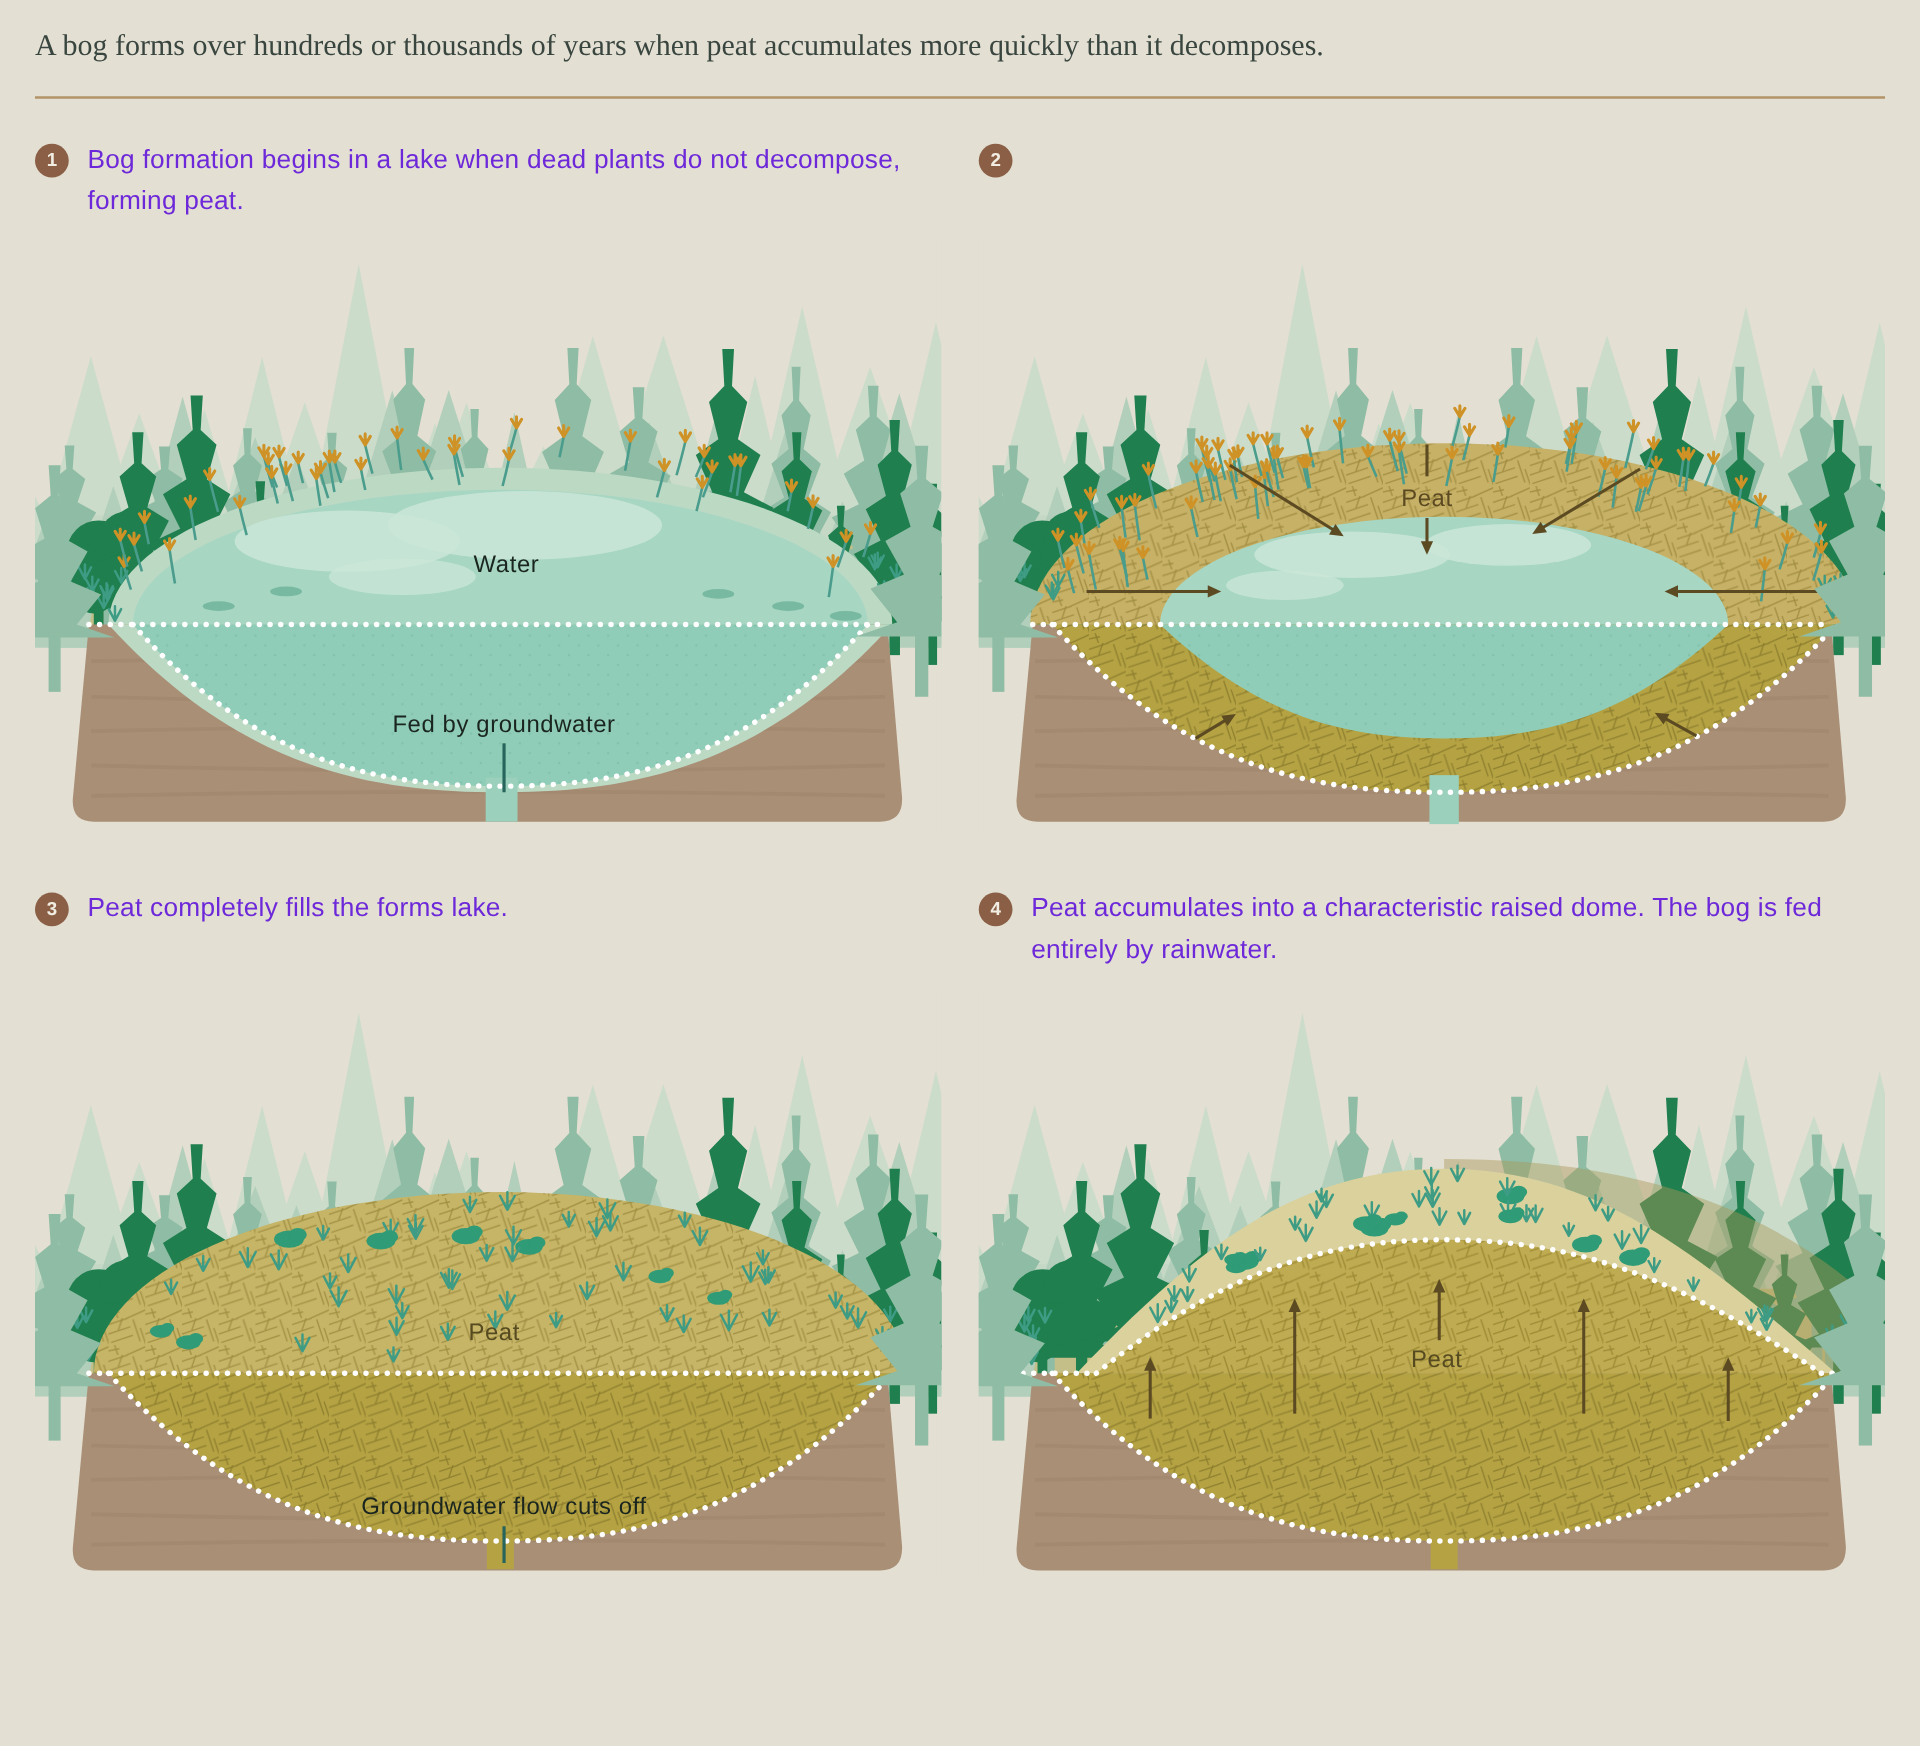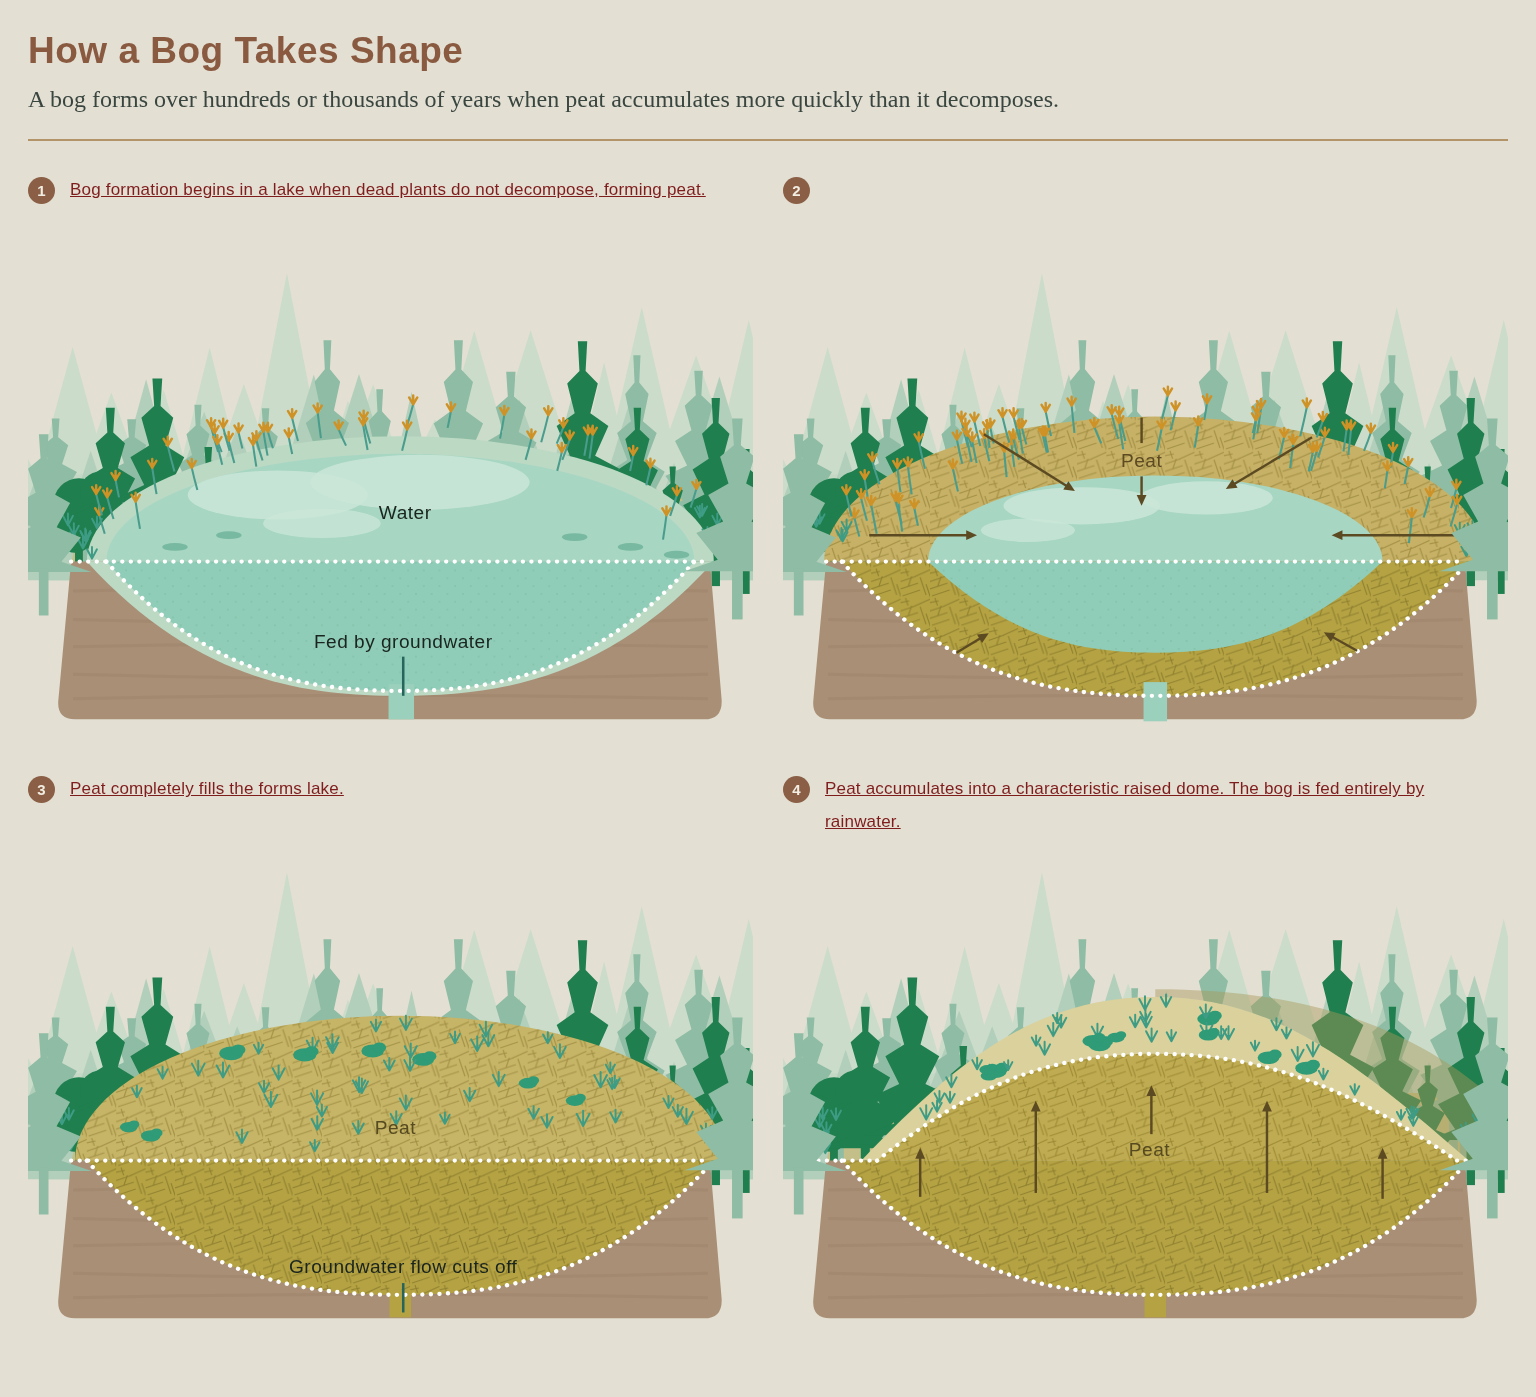--- a/index.html
+++ b/index.html
@@ -5,29 +5,28 @@
   html,body{margin:0;padding:0;}
   body{background:#E3DFD3;font-family:"Liberation Sans",sans-serif;}
   .page{width:1536px;height:1397px;box-sizing:border-box;padding:24px 28px 20px 28px;overflow:hidden;background:#E3DFD3;}
   .page-title{color:#8A5A40;font-size:37px;font-weight:bold;letter-spacing:.5px;margin:6px 0 14px 0;}
   .page-subtitle{font-family:"Liberation Serif","DejaVu Serif",serif;font-size:24px;color:#39453F;margin:0 0 26px 0;}
   .divider{border:none;border-top:2px solid #B29468;margin:0 0 32px 0;}
   .grid{display:grid;grid-template-columns:1fr 1fr;column-gap:30px;row-gap:44px;}
   .panel-header{display:flex;gap:15px;align-items:flex-start;min-height:72px;margin-bottom:8px;}
   .badge{flex:0 0 auto;width:27px;height:27px;border-radius:50%;background:#8A5F45;color:#F2EDE2;
          font-size:15px;font-weight:bold;display:flex;align-items:center;justify-content:center;margin-top:4px;}
-  .step-text{font-size:17px;line-height:33px;color:#7f1d1d;letter-spacing:.2px;padding-right:6px;text-decoration:underline;}
+  .step-text{font-size:21px;line-height:33px;color:#6d28d9;letter-spacing:.2px;padding-right:6px;}
   svg.scene{width:100%;height:auto;display:block;}
   .scene-label{font-family:"Liberation Sans",sans-serif;}
 </style>
 </head>
 <body>
 
 <div class="page">
-  <h1 class="page-title">How a Bog Takes Shape</h1>
   <p class="page-subtitle">A bog forms over hundreds or thousands of years when peat accumulates more quickly than it decomposes.</p>
   <hr class="divider">
 
   <div class="grid">
 
     <div class="panel">
       <div class="panel-header">
         <div class="badge">1</div>
         <div class="step-text">Bog formation begins in a lake when dead plants do not decompose, forming peat.</div>
       </div>

